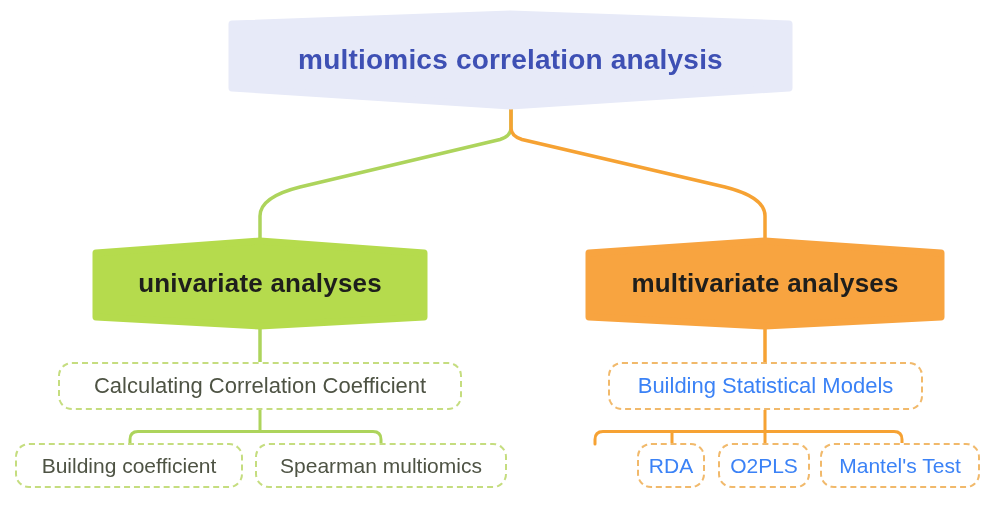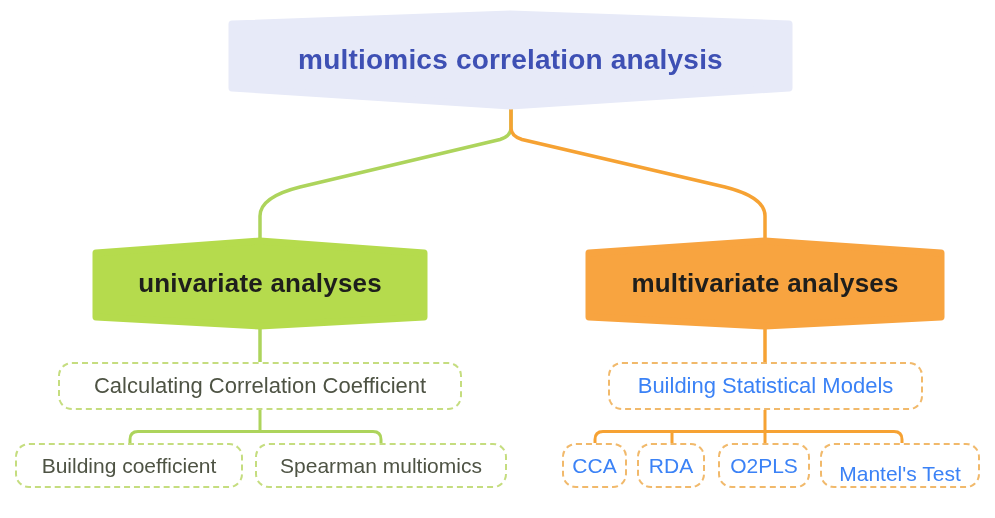--- a/index.html
+++ b/index.html
@@ -74,26 +74,23 @@
     <span>Building Statistical Models</span>
   </div>
 
   <div class="node dash-node green leaf-label" style="left:15px;top:443px;width:228px;height:45px;">
     <span>Building coefficient</span>
   </div>
   <div class="node dash-node green leaf-label" style="left:255px;top:443px;width:252px;height:45px;">
     <span>Spearman multiomics</span>
   </div>
 
-  <div class="node dash-node orange leaf-label" style="left:562px;top:443px;width:65px;height:45px;">
-    <span>CCA</span>
-  </div>
   <div class="node dash-node orange leaf-label" style="left:637px;top:443px;width:68px;height:45px;">
     <span>RDA</span>
   </div>
   <div class="node dash-node orange leaf-label" style="left:718px;top:443px;width:92px;height:45px;">
     <span>O2PLS</span>
   </div>
-  <div class="node dash-node orange leaf-label" style="left:820px;top:443px;width:160px;height:45px;align-items:flex-end;">
+  <div class="node dash-node orange leaf-label" style="left:820px;top:443px;width:160px;height:45px;">
     <span>Mantel's Test</span>
   </div>
 
 </div>
 
 </body></html>

